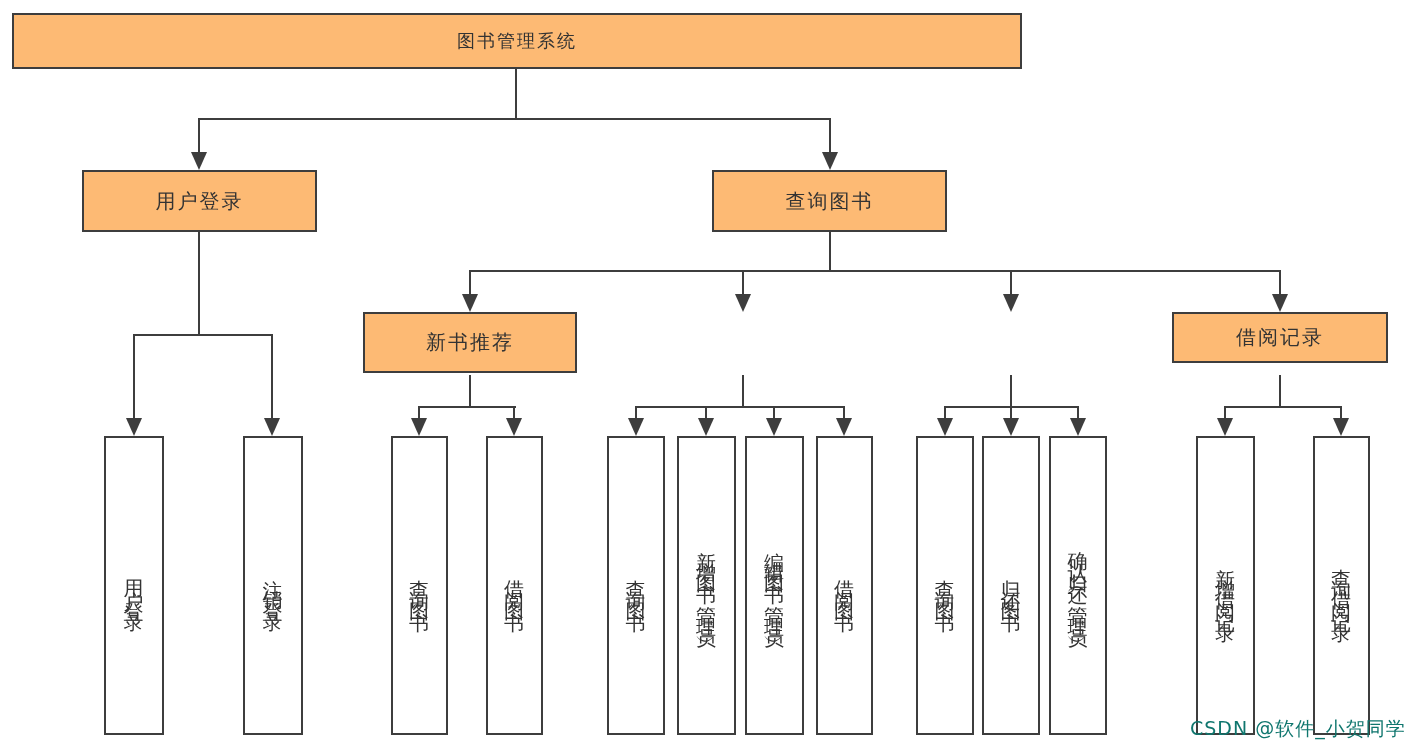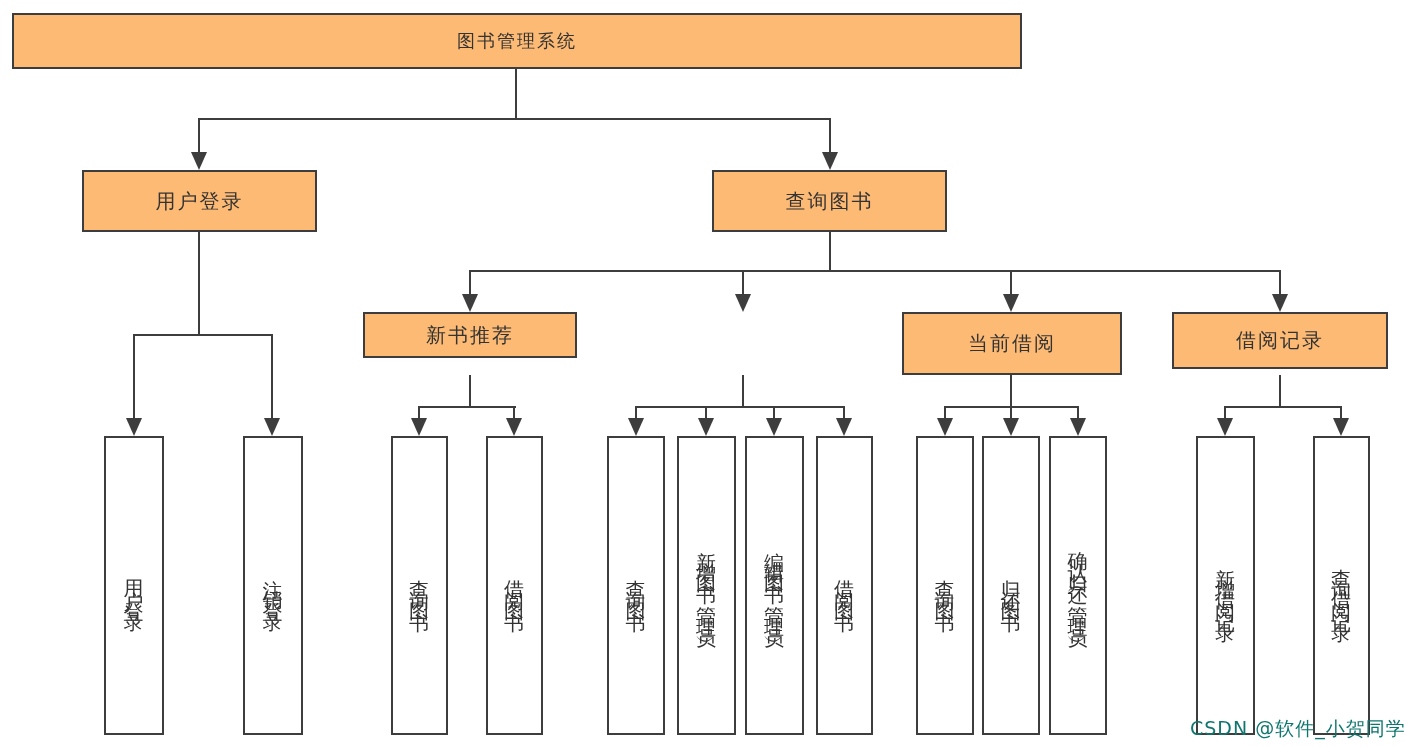--- a/index.html
+++ b/index.html
@@ -54,27 +54,24 @@
     <span>图书管理系统</span>
   </div>
 
   <div class="hnode" style="left:82px;top:170px;width:235px;height:62px;">
     <span>用户登录</span>
   </div>
   <div class="hnode" style="left:712px;top:170px;width:235px;height:62px;">
     <span>查询图书</span>
   </div>
 
-  <div class="hnode" style="left:363px;top:312px;width:214px;height:46px;">
+  <div class="hnode" style="left:363px;top:312px;width:214px;height:61px;">
     <span>新书推荐</span>
   </div>
-  <div class="hnode" style="left:902px;top:312px;width:220px;height:63px;">
-    <span>当前借阅</span>
-  </div>
-  <div class="hnode" style="left:1172px;top:312px;width:216px;height:57px;">
+  <div class="hnode" style="left:1172px;top:312px;width:216px;height:51px;">
     <span>借阅记录</span>
   </div>
 
   <div class="vnode" style="left:104px;top:436px;width:60px;height:299px;">
     <span>用户登录</span>
   </div>
   <div class="vnode" style="left:243px;top:436px;width:60px;height:299px;">
     <span>注销登录</span>
   </div>
   <div class="vnode" style="left:391px;top:436px;width:57px;height:299px;">

